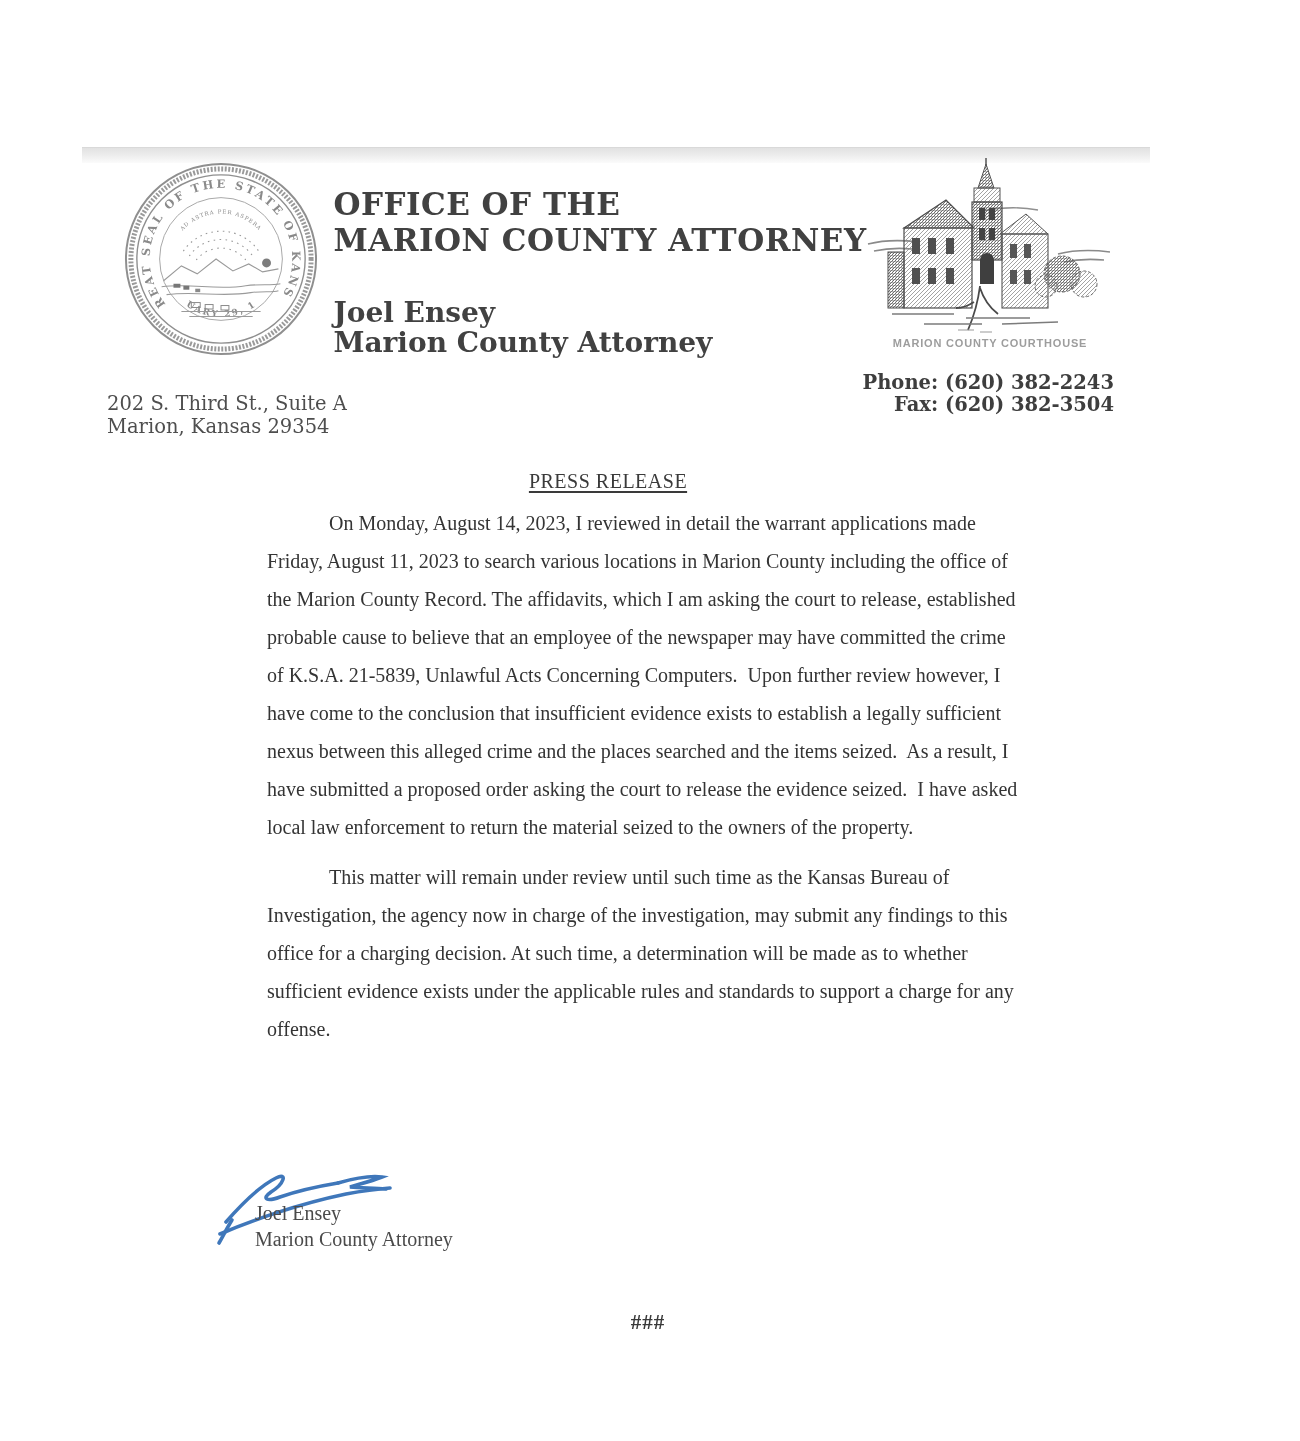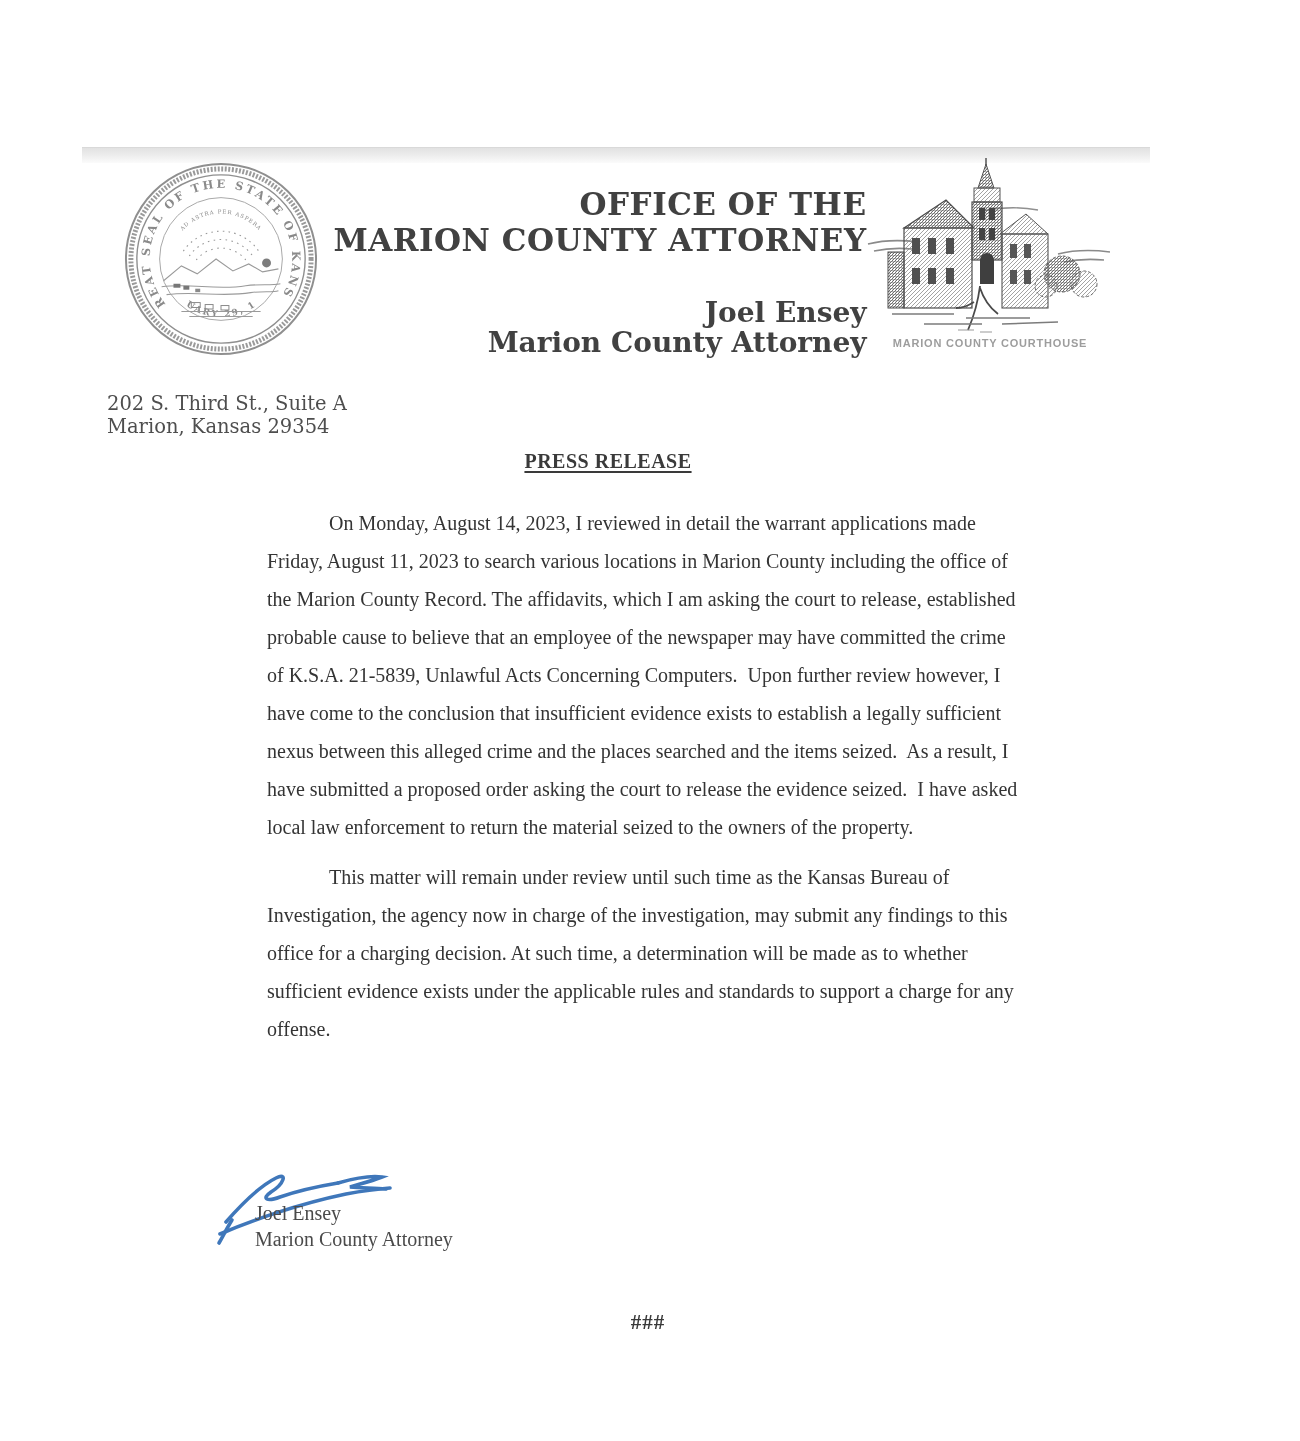--- a/index.html
+++ b/index.html
@@ -13,21 +13,21 @@
   }
   .page-top-shadow{
     position:absolute;left:82px;top:147px;width:1068px;height:15px;
     background:linear-gradient(180deg,#e2e2e2 0%,#ececec 45%,#fbfbfb 100%);
     border-top:1px solid #d9d9d9;
   }
   
   .seal{position:absolute;left:122px;top:158px;width:198px;height:202px;}
   .center-block{
     position:absolute;left:600px;top:186px;transform:translateX(-50%);
-    text-align:right;white-space:nowrap;
+    text-align:left;white-space:nowrap;
     font-family:"DejaVu Serif", serif;color:#414141;
   }
   .office-line{font-size:31px;font-weight:bold;line-height:36px;letter-spacing:0.5px;}
   .attorney-name{font-size:28px;font-weight:bold;line-height:30px;margin-top:40px;}
   .attorney-title{font-size:28px;font-weight:bold;line-height:30px;}
   .email{font-size:17px;font-weight:bold;line-height:22px;color:#4a4a4a;}
   .address-block{
     position:absolute;left:107px;top:372px;
     font-family:"DejaVu Serif", serif;font-size:19.5px;line-height:23px;color:#4e4e4e;margin-top:20px;
   }
@@ -37,22 +37,22 @@
     font-family:"Liberation Sans", sans-serif;font-size:11px;letter-spacing:0.8px;
     color:#9d9d9d;white-space:nowrap;font-weight:bold;
   }
   .contact-block{
     position:absolute;right:186px;top:372px;text-align:right;
     font-family:"DejaVu Serif", serif;font-size:19.5px;font-weight:bold;
     line-height:22px;color:#3e3e3e;white-space:nowrap;
   }
   
   .doc-title{
-    position:absolute;left:608px;top:450px;transform:translateX(-50%);
-    font-size:20px;font-weight:bold;letter-spacing:0.5px;
+    position:absolute;left:608px;top:470px;transform:translateX(-50%);
+    font-size:20px;font-weight:normal;letter-spacing:0.5px;
     text-decoration:underline;text-decoration-thickness:2px;text-underline-offset:3px;
     color:#3a3a3a;white-space:nowrap;
   }
   .paragraphs{position:absolute;left:255px;top:492px;width:778px;}
   .paragraphs p{
     margin:12px;text-indent:62px;font-size:20px;line-height:38px;
     white-space:pre-wrap;color:#343434;
   }
   .signature-wrap{position:absolute;left:216px;top:1166px;width:210px;height:80px;}
   .signer-block{position:absolute;left:255px;top:1200px;font-size:20px;line-height:26px;color:#4a4a4a;}
@@ -167,20 +167,24 @@
     <path d="M 30 158 L 92 158 M 104 162 L 168 162 M 62 168 L 120 168 M 140 168 L 196 166" stroke="#7c7c7c" stroke-width="1.4" fill="none"></path>
     <path d="M 96 174 L 112 174 M 118 176 L 130 176" stroke="#9a9a9a" stroke-width="1.2" fill="none"></path>
   </svg>
   <div class="courthouse-caption">MARION COUNTY COURTHOUSE</div>
 
   <div class="address-block">
     <div>202 S. Third St., Suite A</div>
     <div>Marion, Kansas 29354</div>
   </div>
 
+  <div class="contact-block">
+    <div><span>Phone:</span> <span>(620) 382-2243</span></div>
+    <div><span>Fax:</span> <span>(620) 382-3504</span></div>
+  </div>
 
   <div class="doc-title">PRESS RELEASE</div>
 
   <div class="paragraphs">
     <p>On Monday, August 14, 2023, I reviewed in detail the warrant applications made Friday, August 11, 2023 to search various locations in Marion County including the office of the Marion County Record. The affidavits, which I am asking the court to release, established probable cause to believe that an employee of the newspaper may have committed the crime of K.S.A. 21-5839, Unlawful Acts Concerning Computers.  Upon further review however, I have come to the conclusion that insufficient evidence exists to establish a legally sufficient nexus between this alleged crime and the places searched and the items seized.  As a result, I have submitted a proposed order asking the court to release the evidence seized.  I have asked local law enforcement to return the material seized to the owners of the property.</p>
     <p>This matter will remain under review until such time as the Kansas Bureau of Investigation, the agency now in charge of the investigation, may submit any findings to this office for a charging decision. At such time, a determination will be made as to whether sufficient evidence exists under the applicable rules and standards to support a charge for any offense.</p>
   </div>
 
   <svg class="signature-wrap" viewBox="0 0 210 80">
     <g stroke="#2f6cb5" stroke-width="3.6" fill="none" stroke-linecap="round" opacity="0.92">

